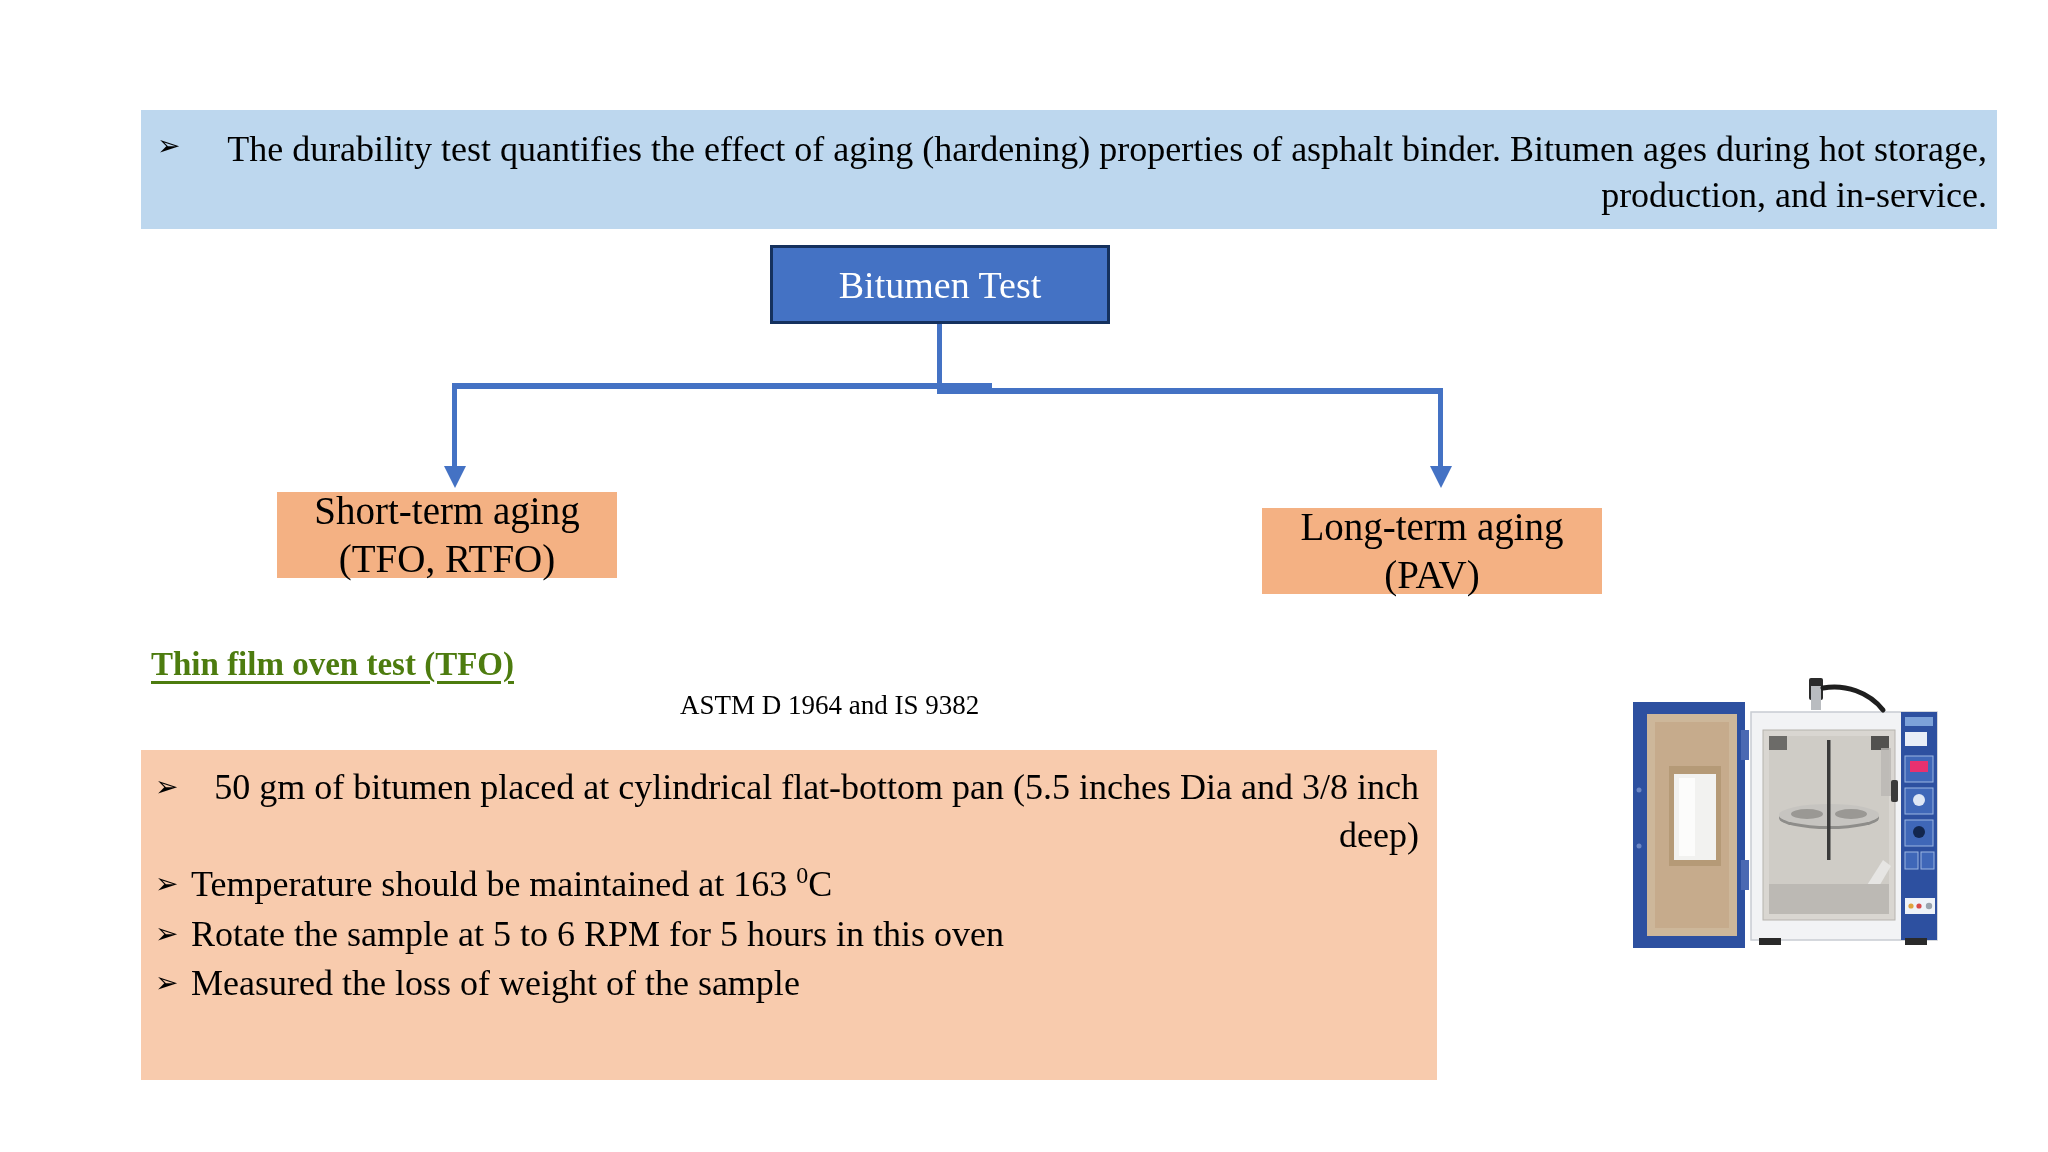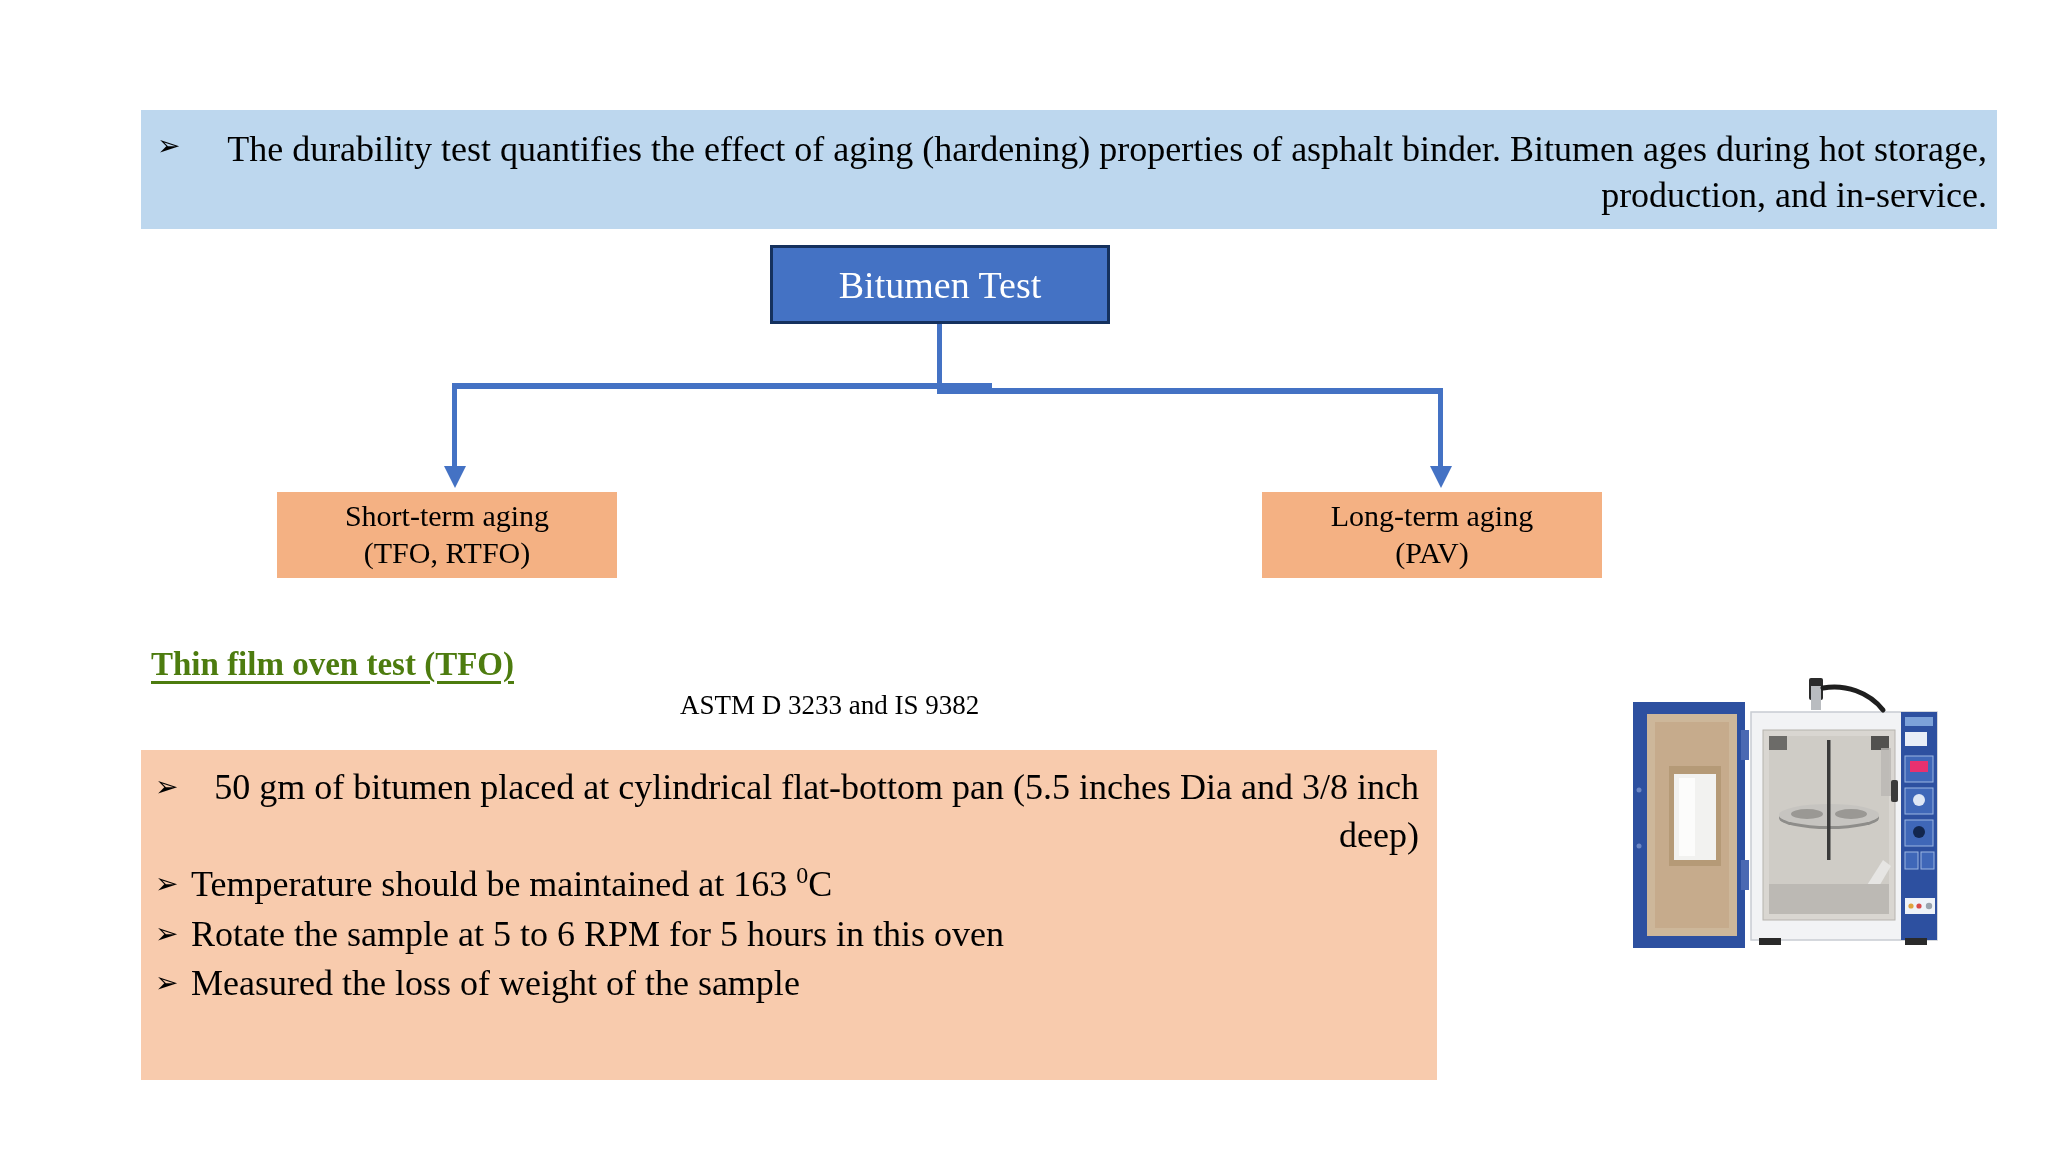--- a/index.html
+++ b/index.html
@@ -110,23 +110,23 @@
 
   .leaf-box {
     position: absolute;
     background: #F4B183;
     display: flex;
     align-items: center;
     justify-content: center;
     text-align: center;
   }
   #short-term-box { left: 277px;  top: 492px; width: 340px; height: 86px; }
-  #long-term-box  { left: 1262px; top: 492px; width: 340px; height: 86px; justify-content: center; }
+  #long-term-box  { left: 1262px; top: 508px; width: 340px; height: 86px; justify-content: center; }
   .leaf-label {
-    font-size: 30px;
+    font-size: 39px;
     line-height: 1.22;
     color: #000000;
   }
 
   
   #tfo-heading {
     position: absolute;
     left: 151px;
     top: 646px;
     font-size: 33px;
@@ -238,21 +238,21 @@
   </div>
 
   <div class="leaf-box" id="long-term-box">
     <span class="leaf-label">
       <span>Long-term aging</span><br>
       <span>(PAV)</span>
     </span>
   </div>
 
   <div id="tfo-heading">Thin film oven test (TFO)</div>
-  <div id="tfo-standard">ASTM D 3233 and IS 9382</div>
+  <div id="tfo-standard">ASTM D 1964 and IS 9382</div>
 
   <div id="tfo-details-box">
 
     <div class="detail-row">
       <span class="arrow-bullet">➢</span>
       <span class="detail-text">
         <span>50 gm of bitumen placed at cylindrical flat-bottom pan (5.5 inches Dia and 3/8 inch deep)</span>
       </span>
     </div>
 

